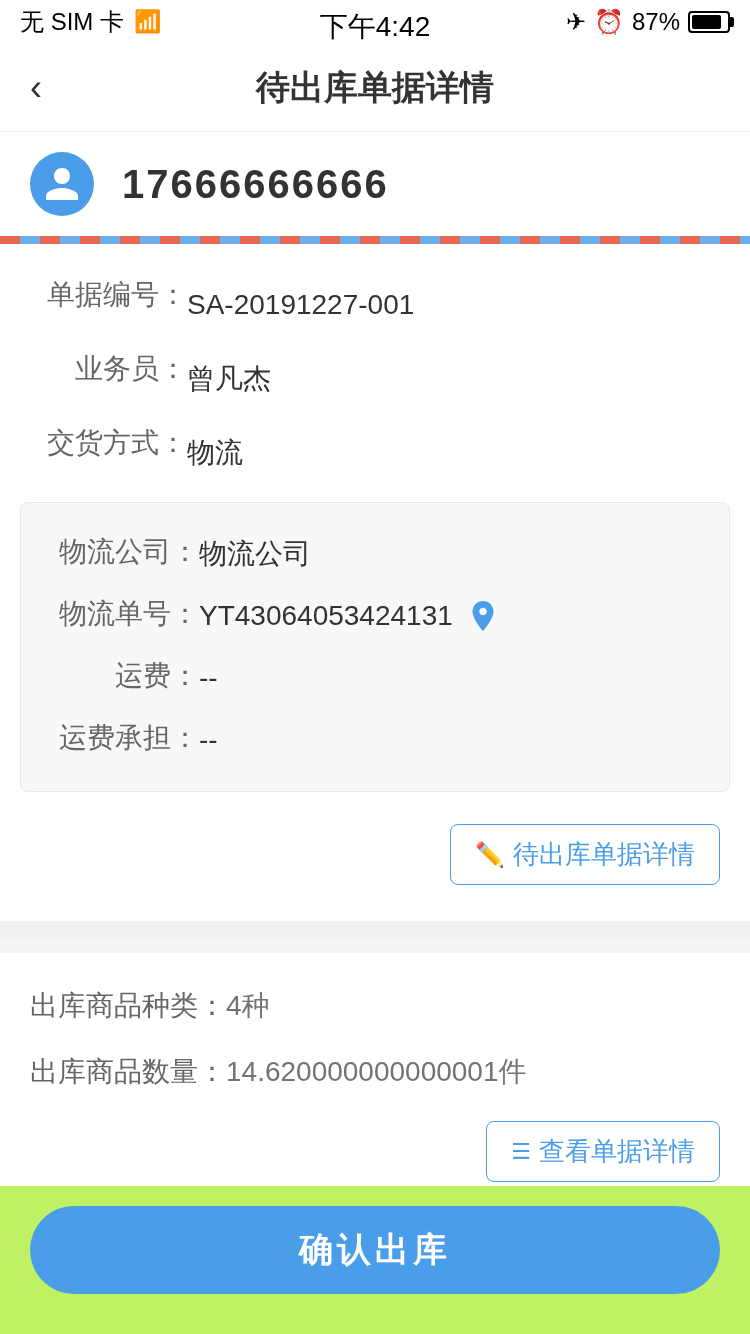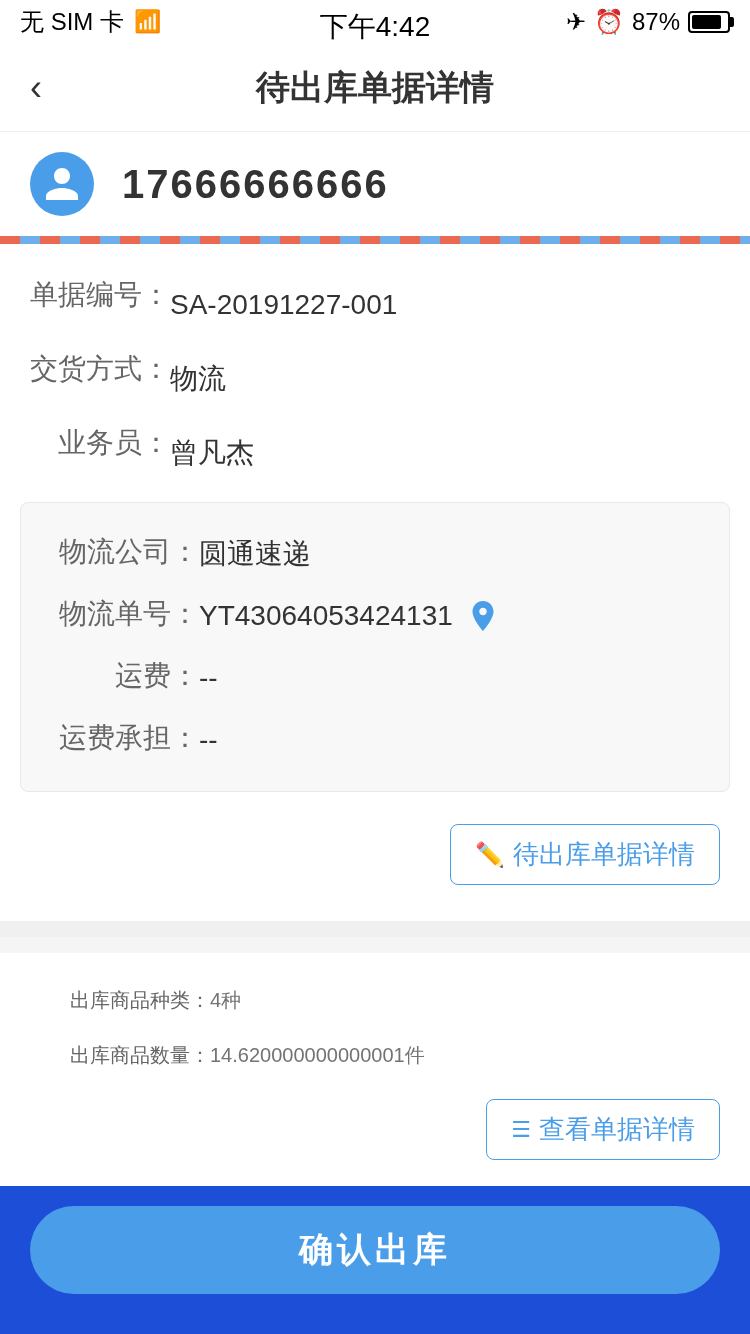--- a/index.html
+++ b/index.html
@@ -153,21 +153,21 @@
     }
 
     
     .info-section {
       background: #fff;
       padding: 20px 0;
     }
     .info-row {
       display: flex;
       align-items: flex-start;
-      padding: 12px 22px;
+      padding: 12px 39px;
       font-size: 28px;
     }
     .info-label {
       color: #666;
       min-width: 148px;
       text-align: right;
       flex-shrink: 0;
     }
     .info-value {
       color: #333;
@@ -237,21 +237,21 @@
     
     .goods-section {
       background: #fff;
       padding: 20px 0;
       margin-top: 16px;
     }
     .goods-row {
       display: flex;
       align-items: center;
       padding: 14px 30px;
-      font-size: 20px;
+      font-size: 28px;
     }
     .goods-label {
       color: #666;
       min-width: 180px;
       text-align: right;
       flex-shrink: 0;
     }
     .goods-value {
       color: #737373;
       flex: 1;
@@ -279,21 +279,21 @@
     .view-icon {
       font-size: 22px;
     }
 
     
     .confirm-btn-area {
       position: fixed;
       bottom: 0;
       left: 0;
       width: 750px;
-      background: #1d4ed8;
+      background: #bef264;
       padding: 20px 30px 40px;
     }
     .confirm-btn {
       width: 100%;
       height: 88px;
       background: #4a9de8;
       border-radius: 44px;
       border: none;
       color: #fff;
       font-size: 34px;
@@ -342,32 +342,32 @@
   </div>
 
   <div class="dashed-divider"></div>
 
   <div class="info-section">
     <div class="info-row">
       <span class="info-label">单据编号：</span>
       <span class="info-value">SA-20191227-001</span>
     </div>
     <div class="info-row">
+      <span class="info-label">业务员：</span>
+      <span class="info-value">曾凡杰</span>
+    </div>
+    <div class="info-row">
       <span class="info-label">交货方式：</span>
       <span class="info-value">物流</span>
-    </div>
-    <div class="info-row">
-      <span class="info-label">业务员：</span>
-      <span class="info-value">曾凡杰</span>
     </div>
 
     <div class="logistics-card">
       <div class="logistics-row">
         <span class="logistics-label">物流公司：</span>
-        <span class="logistics-value">圆通速递</span>
+        <span class="logistics-value">物流公司</span>
       </div>
       <div class="logistics-row">
         <span class="logistics-label">物流单号：</span>
         <span class="logistics-value">
           <span>YT43064053424131</span>
           <svg class="location-icon" viewBox="0 0 24 24">
             <path d="M12 2C8.13 2 5 5.13 5 9c0 5.25 7 13 7 13s7-7.75 7-13c0-3.87-3.13-7-7-7zm0 9.5c-1.38 0-2.5-1.12-2.5-2.5s1.12-2.5 2.5-2.5 2.5 1.12 2.5 2.5-1.12 2.5-2.5 2.5z"></path>
           </svg>
         </span>
       </div>

